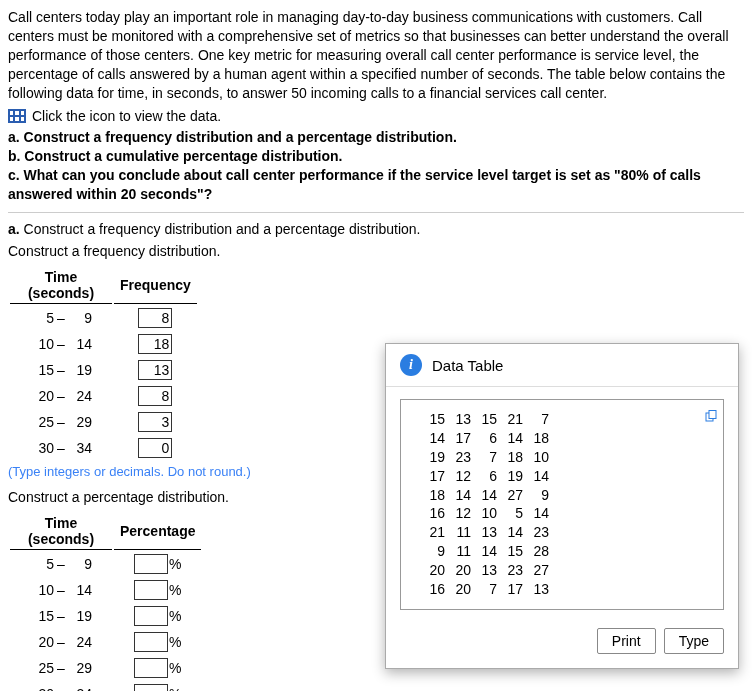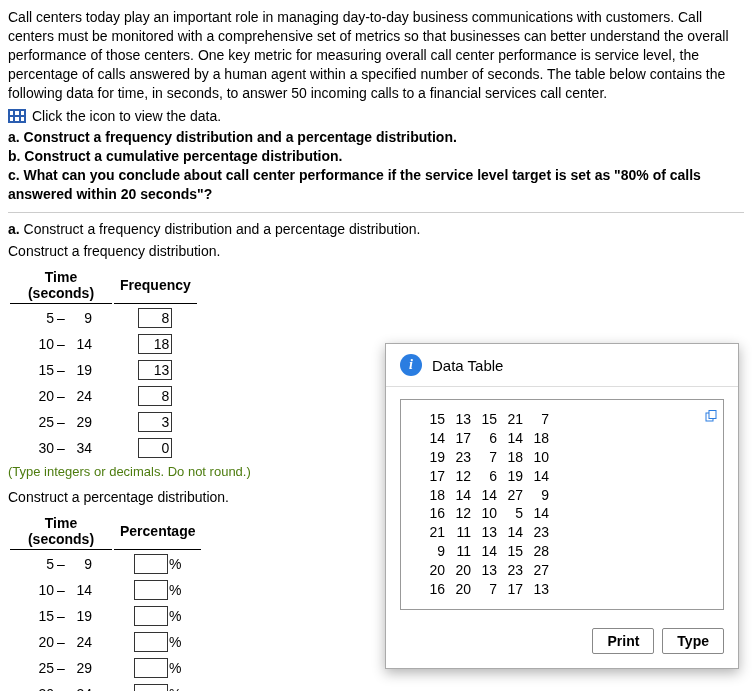--- a/index.html
+++ b/index.html
@@ -81,21 +81,21 @@
   padding: 1px 2px;
 }
 .pct-input {
   width: 28px;
   text-align: right;
   border: 1px solid #333;
   font-size: 14px;
   padding: 1px 2px;
 }
 .hint {
-  color: #4d7c0f;
+  color: #3b82f6;
   font-size: 13px;
   margin-top: 2px;
 }
 .modal {
   position: absolute;
   top: 343px;
   left: 385px;
   width: 352px;
   background: #fff;
   border: 1px solid #aaa;
@@ -159,21 +159,20 @@
   padding: 10px 14px 14px;
   gap: 8px;
 }
 .btn {
   border: 1px solid #888;
   background: #fff;
   padding: 4px 14px;
   font-size: 14px;
   cursor: pointer;
   border-radius: 2px;
-  font-weight: bold;
 }
 .pct-unit {
   margin-left: 1px;
 }
 </style>
 </head>
 <body>
 
 <div class="intro">Call centers today play an important role in managing day-to-day business communications with customers. Call centers must be monitored with a comprehensive set of metrics so that businesses can better understand the overall performance of those centers. One key metric for measuring overall call center performance is service level, the percentage of calls answered by a human agent within a specified number of seconds. The table below contains the following data for time, in seconds, to answer 50 incoming calls to a financial services call center.</div>
 

